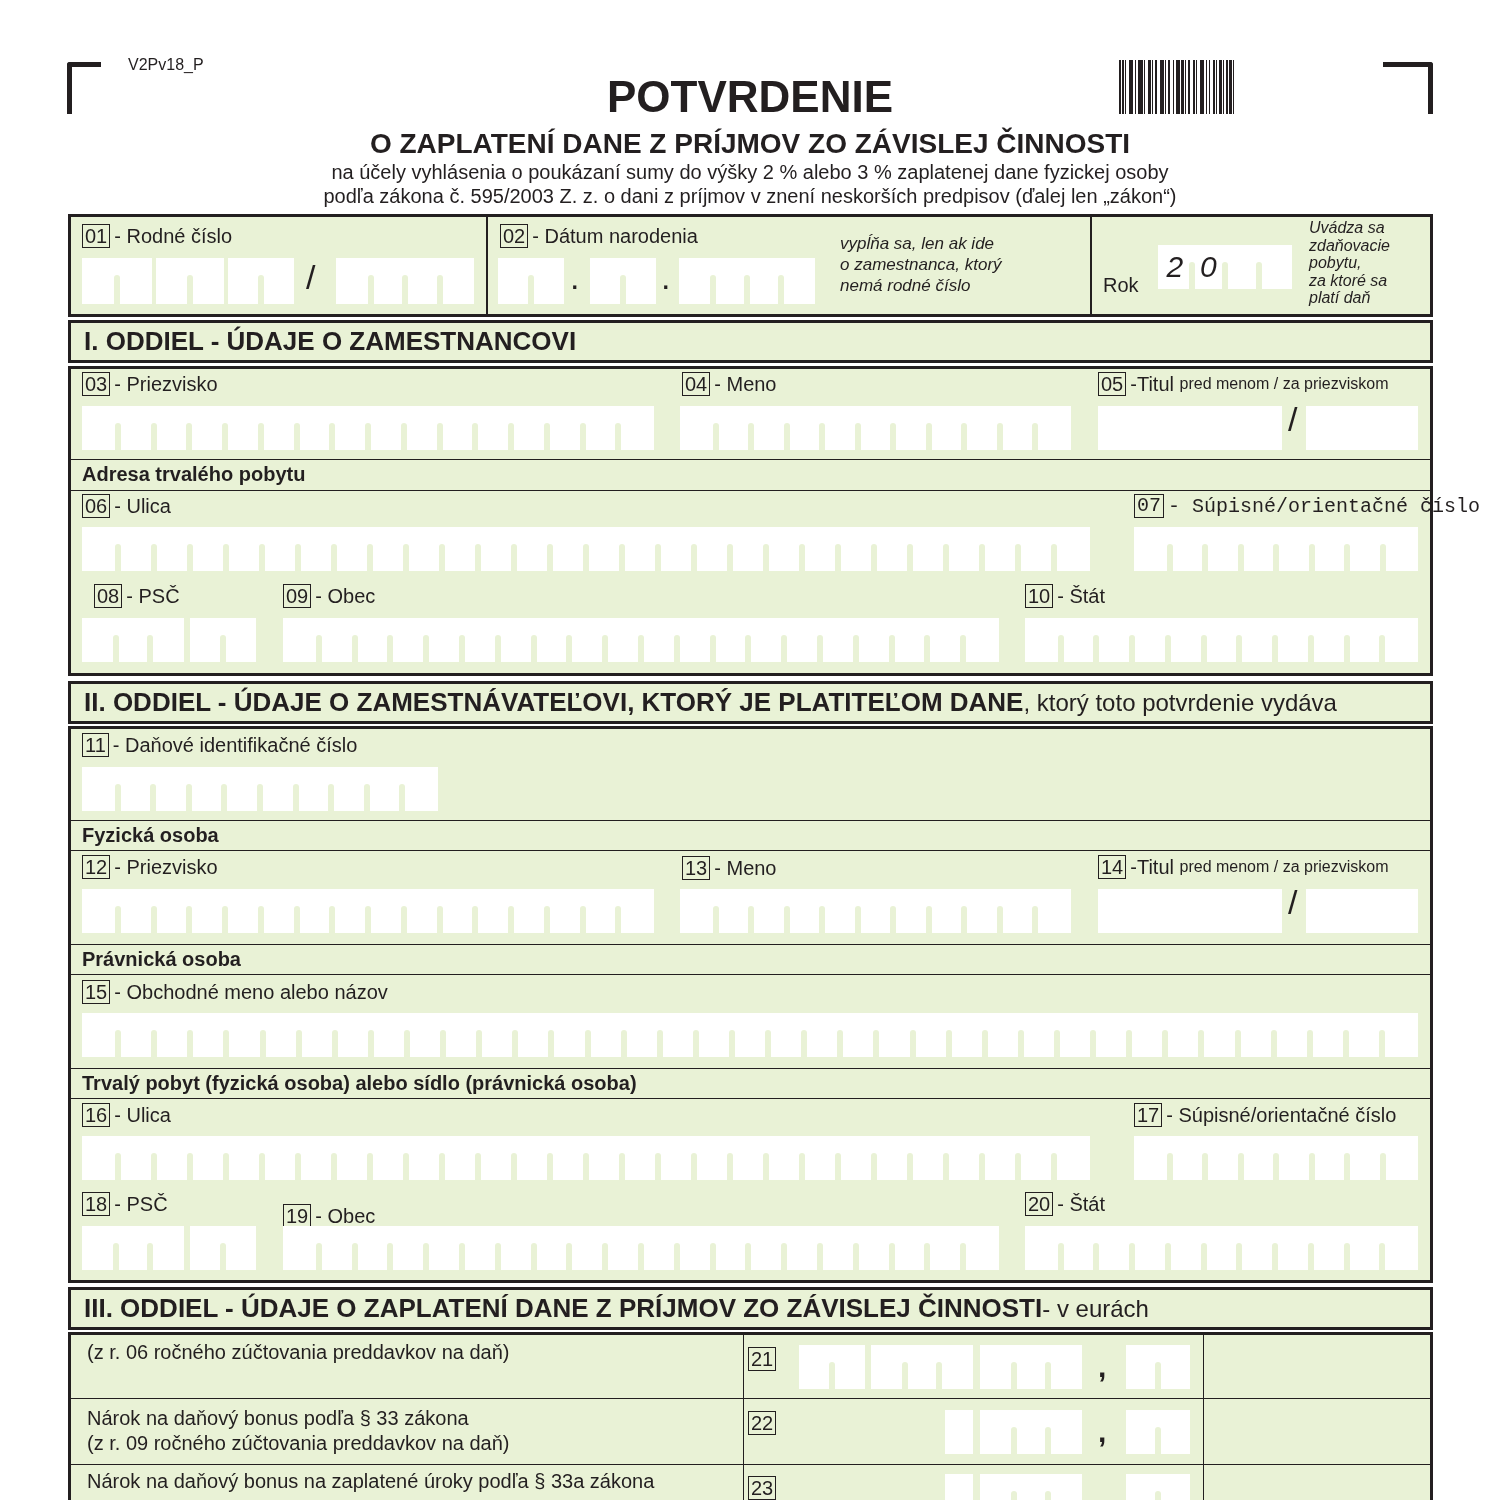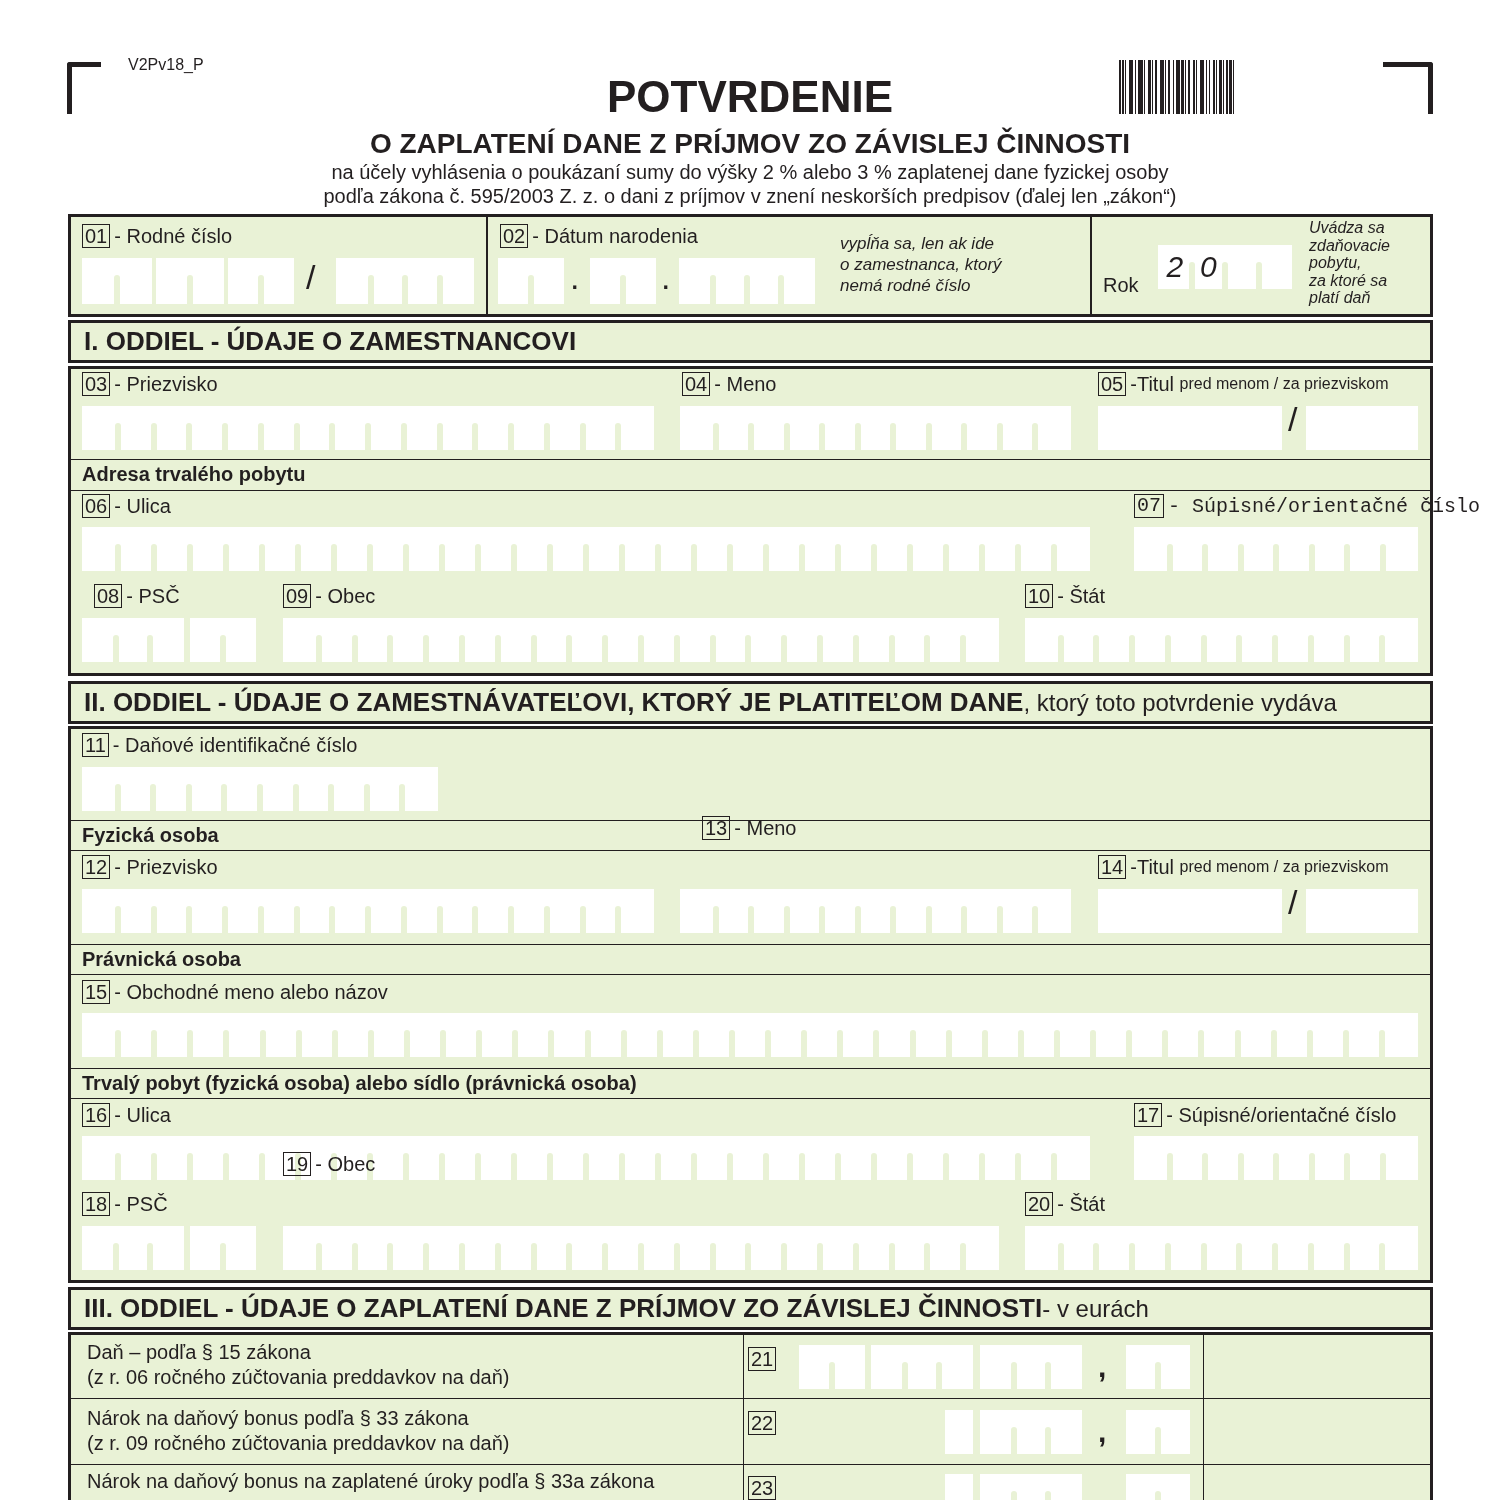--- a/index.html
+++ b/index.html
@@ -375,21 +375,21 @@
     <div class="c"></div>
     <div class="c"></div>
     <div class="c"></div>
     <div class="c"></div>
     <div class="c"></div>
     <div class="c"></div>
     <div class="c"></div>
     <div class="c"></div>
     <div class="c"></div>
   </div>
-<div class="lbl" style="left:682px; top:816px;margin-left:20px;">
+<div class="lbl" style="left:682px; top:856px;">
     <span class="num">13</span>
     <span>- Meno</span>
   </div>
 <div class="cells" style="left:680px; top:889px; width:391px; height:44px;">
     <div class="c"></div>
     <div class="c"></div>
     <div class="c"></div>
     <div class="c"></div>
     <div class="c"></div>
     <div class="c"></div>
@@ -511,21 +511,21 @@
   </div>
 <div class="cells" style="left:82px; top:1226px; width:102px; height:44px;">
     <div class="c"></div>
     <div class="c"></div>
     <div class="c"></div>
   </div>
 <div class="cells" style="left:190px; top:1226px; width:66px; height:44px;">
     <div class="c"></div>
     <div class="c"></div>
   </div>
-<div class="lbl" style="left:283px; top:1152px;">
+<div class="lbl" style="left:283px; top:1204px;">
     <span class="num">19</span>
     <span>- Obec</span>
   </div>
 <div class="cells" style="left:283px; top:1226px; width:716px; height:44px;">
     <div class="c"></div>
     <div class="c"></div>
     <div class="c"></div>
     <div class="c"></div>
     <div class="c"></div>
     <div class="c"></div>
@@ -566,21 +566,20 @@
   <span>III. ODDIEL - ÚDAJE O ZAPLATENÍ DANE Z PRÍJMOV ZO ZÁVISLEJ ČINNOSTI</span>
     <span class="light"> - v eurách</span>
 </div>
 <div class="box" style="left:68px; top:1332px; width:1365px; height:200px;"></div>
 <div class="vline" style="left:743px; top:1334px; height:170px; width:1px;"></div>
 <div class="vline" style="left:1203px; top:1334px; height:170px; width:1px;"></div>
 <div class="hline" style="left:70px; top:1398px; width:1361px; height:1px;"></div>
 <div class="hline" style="left:70px; top:1464px; width:1361px; height:1px;"></div>
 
 <div class="abs" style="left:87px; top:1340px; font-size:20px; line-height:25px;">
-  <div>Daň – podľa § 15 zákona</div>
     <div>(z r. 06 ročného zúčtovania preddavkov na daň)</div>
 </div>
 <div class="lbl" style="left:748px; top:1347px;">
     <span class="num">21</span>
   </div>
 <div class="cells" style="left:799px; top:1345px; width:66px; height:44px;">
     <div class="c"></div>
     <div class="c"></div>
   </div>
 <div class="cells" style="left:871px; top:1345px; width:102px; height:44px;">

